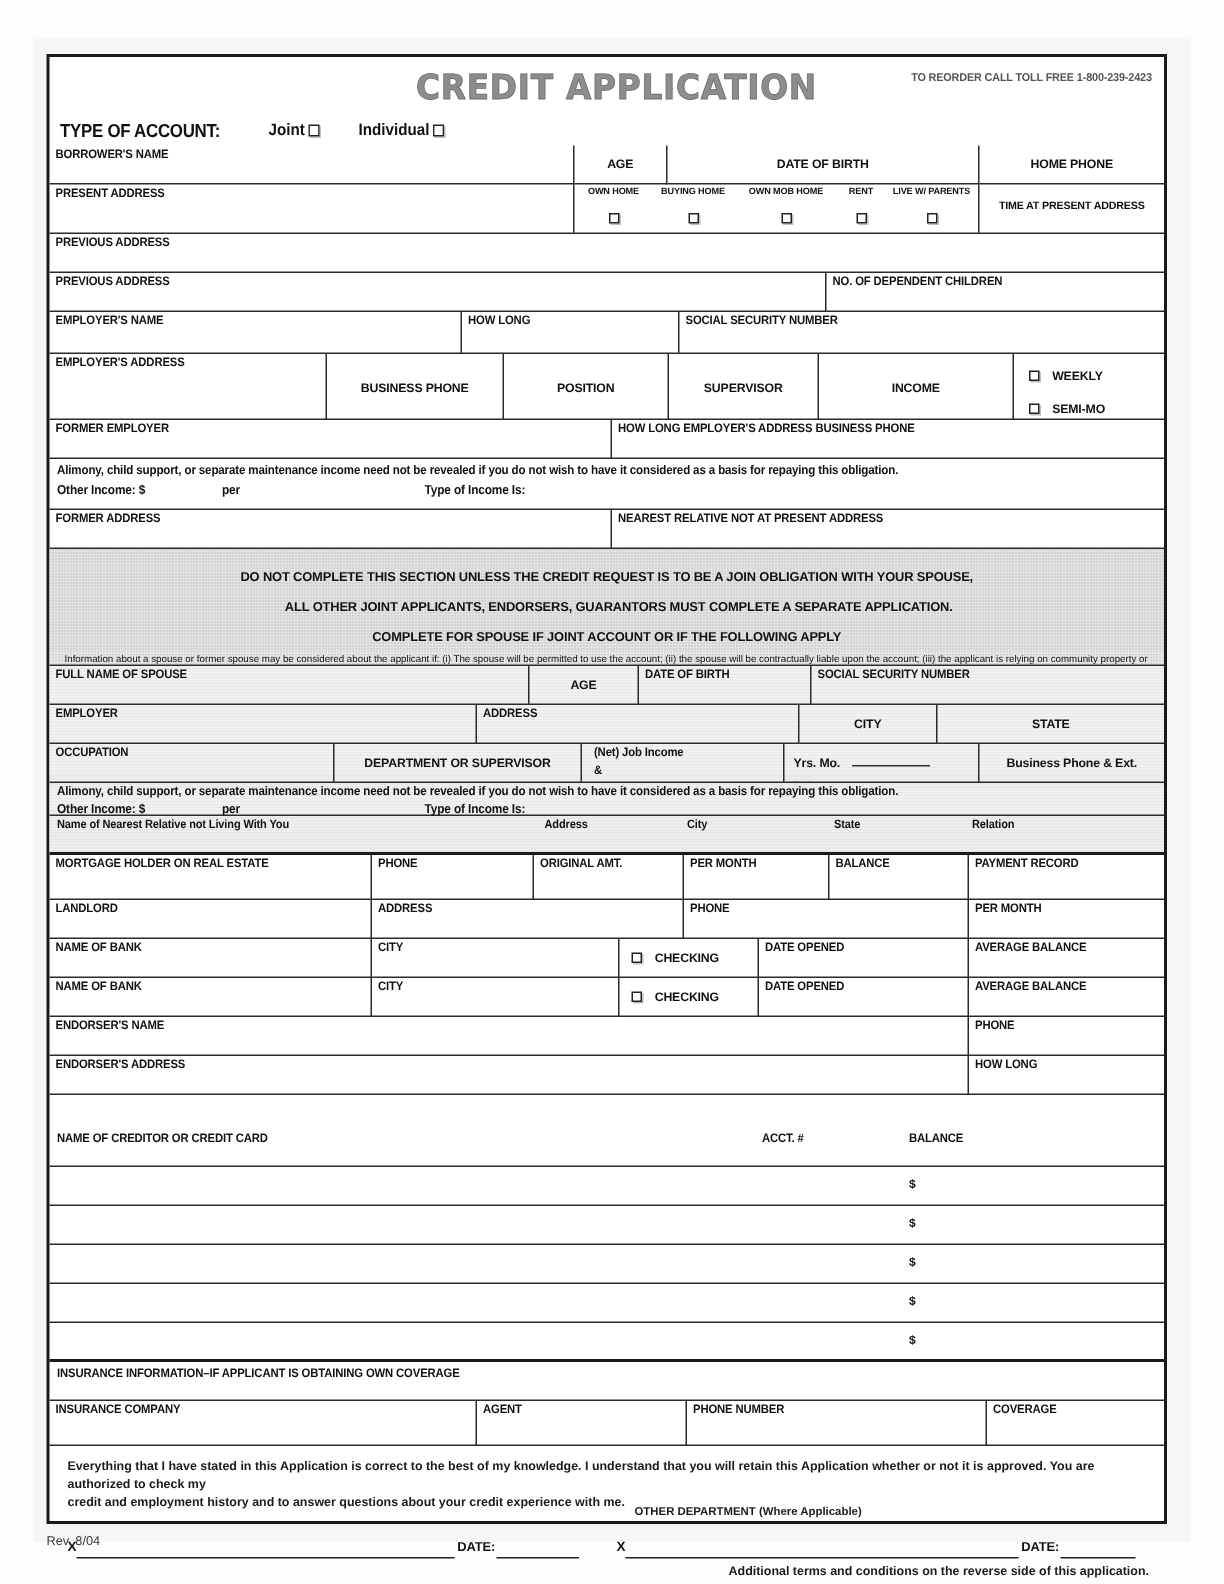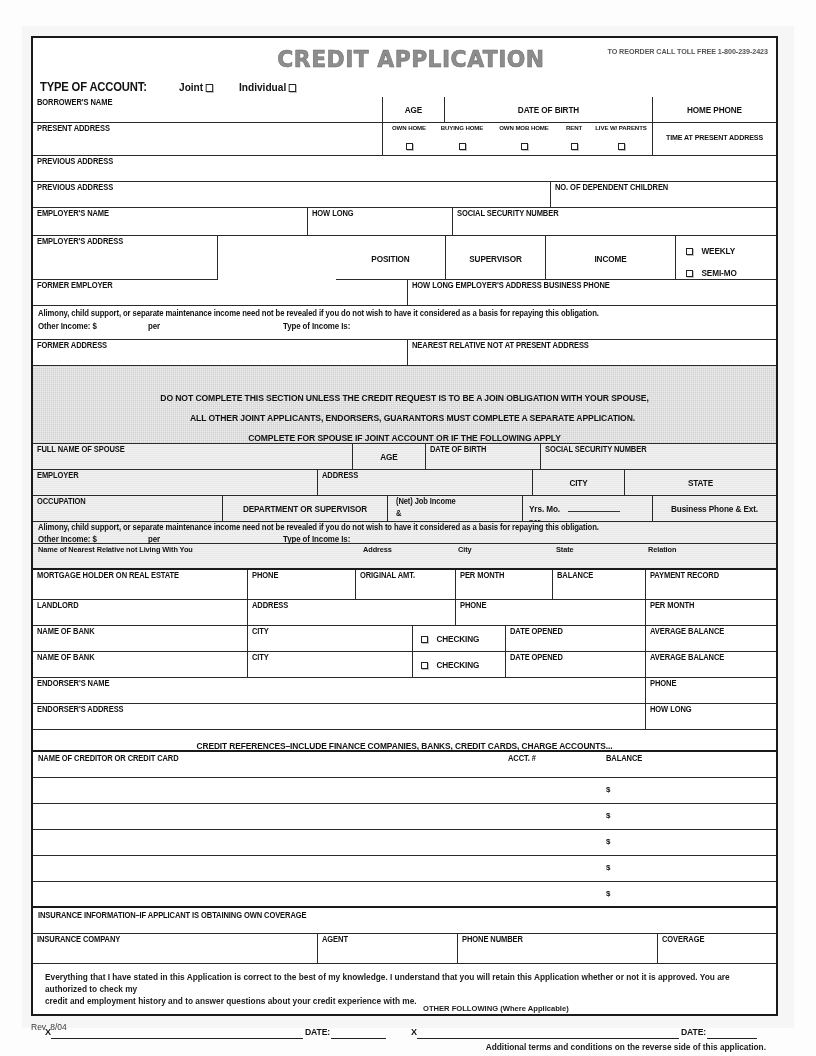--- a/index.html
+++ b/index.html
@@ -270,20 +270,23 @@
       </div>
       <div class="cell bb pad" style="left:420px;top:0;width:323px;height:28px;">
         <div class="lbl">SOCIAL SECURITY NUMBER</div>
       </div>
     </div>
 
     <div class="row" style="position:absolute;left:0;top:198px;height:44px;">
       <div class="cell br bb pad" style="left:0;top:0;width:185px;height:44px;">
         <div class="lbl">EMPLOYER'S ADDRESS</div>
       </div>
+      <div class="cell br bb" style="left:185px;top:0;width:118px;height:44px;text-align:center;padding-top:12px;">
+        <div class="lbl" style="transform:none;display:inline-block;">BUSINESS PHONE</div>
+      </div>
       <div class="cell br bb" style="left:303px;top:0;width:110px;height:44px;text-align:center;padding-top:12px;">
         <div class="lbl" style="transform:none;display:inline-block;">POSITION</div>
       </div>
       <div class="cell br bb" style="left:413px;top:0;width:100px;height:44px;text-align:center;padding-top:12px;">
         <div class="lbl" style="transform:none;display:inline-block;">SUPERVISOR</div>
       </div>
       <div class="cell br bb" style="left:513px;top:0;width:130px;height:44px;text-align:center;padding-top:12px;">
         <div class="lbl" style="transform:none;display:inline-block;">INCOME</div>
       </div>
       <div class="cell bb" style="left:643px;top:0;width:100px;height:44px;padding:4px 0 0 10px;">
@@ -322,21 +325,21 @@
     <div class="row" style="position:absolute;left:0;top:302px;height:26px;">
       <div class="cell br bb pad" style="left:0;top:0;width:375px;height:26px;">
         <div class="lbl">FORMER ADDRESS</div>
       </div>
       <div class="cell bb pad" style="left:375px;top:0;width:368px;height:26px;">
         <div class="lbl">NEAREST RELATIVE NOT AT PRESENT ADDRESS</div>
       </div>
     </div>
 
     <div class="row shade" style="position:absolute;left:0;top:328px;height:78px;border-bottom:1px solid #2a2a2a;box-sizing:border-box;">
-      <div style="text-align:center;padding-top:21px;">
+      <div style="text-align:center;padding-top:8px;">
         <div class="lbl" style="display:inline-block;transform:none;font-size:8.6px;">DO NOT COMPLETE THIS SECTION UNLESS THE CREDIT REQUEST IS TO BE A JOIN OBLIGATION WITH YOUR SPOUSE,</div>
       </div>
       <div style="text-align:center;padding-top:2px;padding-left:16px;">
         <div class="lbl" style="display:inline-block;transform:none;font-size:8.6px;">ALL OTHER JOINT APPLICANTS, ENDORSERS, GUARANTORS MUST COMPLETE A SEPARATE APPLICATION.</div>
       </div>
       <div style="text-align:center;padding-top:2px;">
         <div class="lbl" style="display:inline-block;transform:none;font-size:8.6px;">COMPLETE FOR SPOUSE IF JOINT ACCOUNT OR IF THE FOLLOWING APPLY</div>
       </div>
       <div class="para-sm" style="padding:3px 10px 0 10px;text-align:left;">Information about a spouse or former spouse may be considered about the applicant if: (i) The spouse will be permitted to use the account; (ii) the spouse will be contractually liable upon the account; (iii) the applicant is relying on community property or the spouse's income as a basis for repayment of the credit requested; (iv) the applicant is relying on alimony, child support, or maintenance payments from a spouse or former spouse as a basis for repayment of the credit requested.</div>
     </div>
@@ -512,23 +515,20 @@
 
     <div class="row" style="position:absolute;left:0;top:666px;height:26px;">
       <div class="cell br bb pad" style="left:0;top:0;width:613px;height:26px;">
         <div class="lbl">ENDORSER'S ADDRESS</div>
       </div>
       <div class="cell bb pad" style="left:613px;top:0;width:130px;height:26px;">
         <div class="lbl">HOW LONG</div>
       </div>
     </div>
 
-    <div class="row" style="position:absolute;left:0;top:692px;height:22px;border-bottom:2px solid #1a1a1a;box-sizing:border-box;text-align:center;padding-top:5px;">
-      <div class="lbl" style="display:inline-block;transform:none;font-size:8.4px;">CREDIT REFERENCES–INCLUDE FINANCE COMPANIES, BANKS, CREDIT CARDS, CHARGE ACCOUNTS...</div>
-    </div>
 
     <div class="row" style="position:absolute;left:0;top:714px;height:26px;border-bottom:1px solid #2a2a2a;box-sizing:border-box;">
       <span class="lbl" style="position:absolute;left:5px;top:3px;">NAME OF CREDITOR OR CREDIT CARD</span>
       <span class="lbl" style="position:absolute;left:475px;top:3px;">ACCT. #</span>
       <span class="lbl" style="position:absolute;left:573px;top:3px;">BALANCE</span>
     </div>
 
     <div class="cred-row" style="top:740px;border-bottom:1px solid #2a2a2a;box-sizing:border-box;">
       <span class="dollar">$</span>
     </div>
@@ -562,21 +562,21 @@
 
     <div class="row" style="position:absolute;left:0;top:870px;height:26px;border-bottom:1px solid #2a2a2a;box-sizing:border-box;padding:4px 0 0 5px;">
       <div class="lbl">INSURANCE INFORMATION–IF APPLICANT IS OBTAINING OWN COVERAGE</div>
     </div>
 
     <div class="row" style="position:absolute;left:0;top:926px;height:54px;">
       <div class="para" style="padding:7px 12px 0 12px;">Everything that I have stated in this Application is correct to the best of my knowledge.  I understand that you will retain this Application whether or not it is approved.  You are authorized to check my</div>
       <div class="para" style="padding:0 12px 0 12px;">credit and employment history and to answer questions about your credit experience with me.</div>
 
       <div style="position:absolute;left:390px;top:33px;">
-        <span class="para" style="font-size:7.6px;">OTHER FOLLOWING (Where Applicable)</span>
+        <span class="para" style="font-size:7.6px;">OTHER DEPARTMENT (Where Applicable)</span>
       </div>
 
       <div style="position:absolute;left:12px;top:57px;white-space:nowrap;">
         <span class="lbl" style="font-size:9px;transform:none;">X</span><span class="sig-line" style="width:252px;"></span><span class="lbl" style="font-size:8.6px;transform:none;margin-left:2px;">DATE:</span><span class="sig-line" style="width:55px;margin-left:1px;"></span>
       </div>
 
       <div style="position:absolute;left:378px;top:57px;white-space:nowrap;">
         <span class="lbl" style="font-size:9px;transform:none;">X</span><span class="sig-line" style="width:262px;"></span><span class="lbl" style="font-size:8.6px;transform:none;margin-left:2px;">DATE:</span><span class="sig-line" style="width:50px;margin-left:1px;"></span>
       </div>
 

